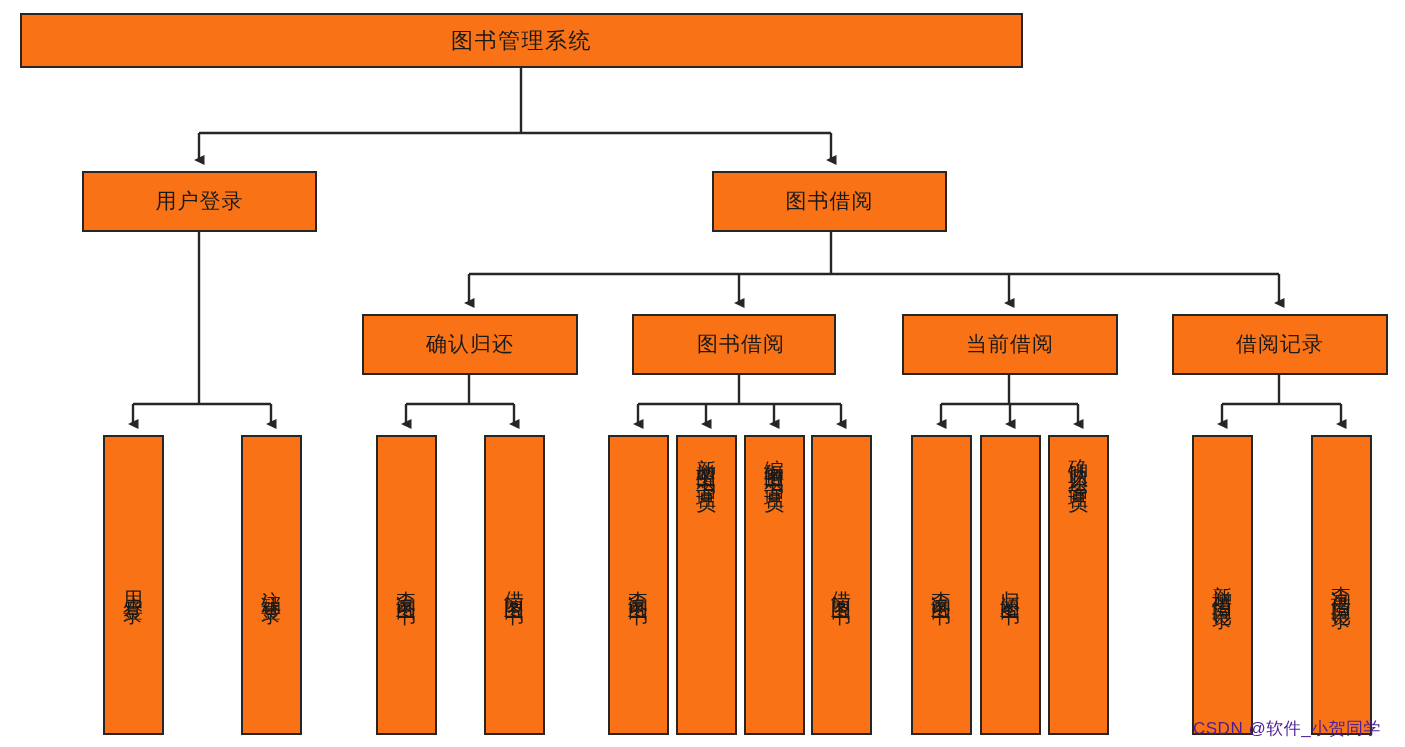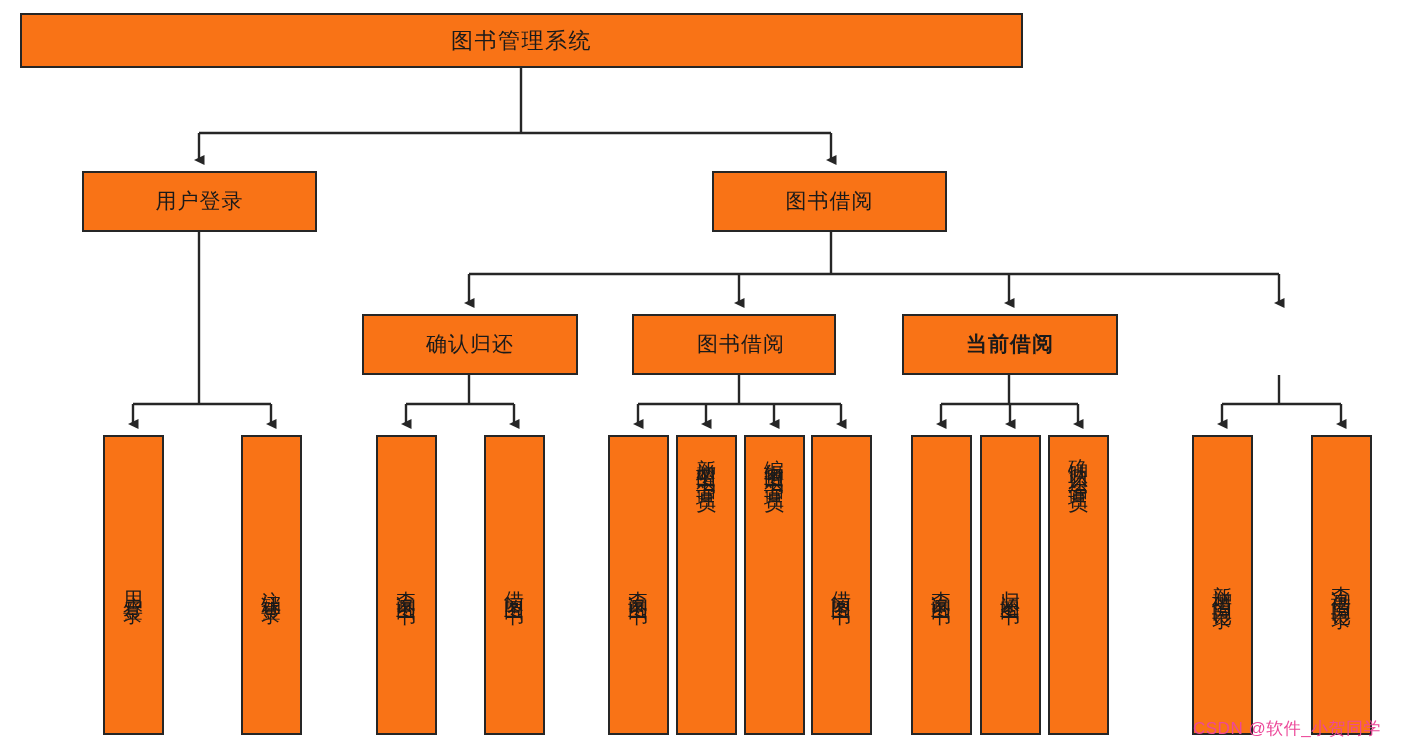--- a/index.html
+++ b/index.html
@@ -64,21 +64,21 @@
     letter-spacing: 5px;
     line-height: 1;
     white-space: nowrap;
   }
   .node.vert.midalign {
     align-items: center;
     padding-top: 0;
   }
   .watermark {
     position: absolute;
-    color: #ec4899;
+    color: #4c1d95;
     font-size: 17px;
     white-space: nowrap;
     letter-spacing: 0.5px;
     font-family: "Liberation Sans", "DejaVu Sans", sans-serif;
   }
 </style>
 </head>
 <body>
 
 <div id="canvas">
@@ -143,22 +143,25 @@
   <div class="node horiz" style="left:712px; top:171px; width:235px; height:61px;">
     <span class="lbl">图书借阅</span>
   </div>
 
   <div class="node horiz" style="left:362px; top:314px; width:216px; height:61px;">
     <span class="lbl">确认归还</span>
   </div>
   <div class="node horiz" style="left:632px; top:314px; width:204px; height:61px;padding-left:14px;">
     <span class="lbl">图书借阅</span>
   </div>
-  <div class="node horiz" style="left:902px; top:314px; width:216px; height:61px;font-weight:bold;">
+  <div class="node horiz" style="left:902px; top:314px; width:216px; height:61px;">
     <span class="lbl">当前借阅</span>
+  </div>
+  <div class="node horiz" style="left:1172px; top:314px; width:216px; height:61px;">
+    <span class="lbl">借阅记录</span>
   </div>
 
   <div class="node vert midalign" style="left:103px; top:435px; width:61px; height:300px;">
     <span class="lbl">用户登录</span>
   </div>
   <div class="node vert midalign" style="left:241px; top:435px; width:61px; height:300px;">
     <span class="lbl">注销登录</span>
   </div>
 
   <div class="node vert midalign" style="left:376px; top:435px; width:61px; height:300px;">

